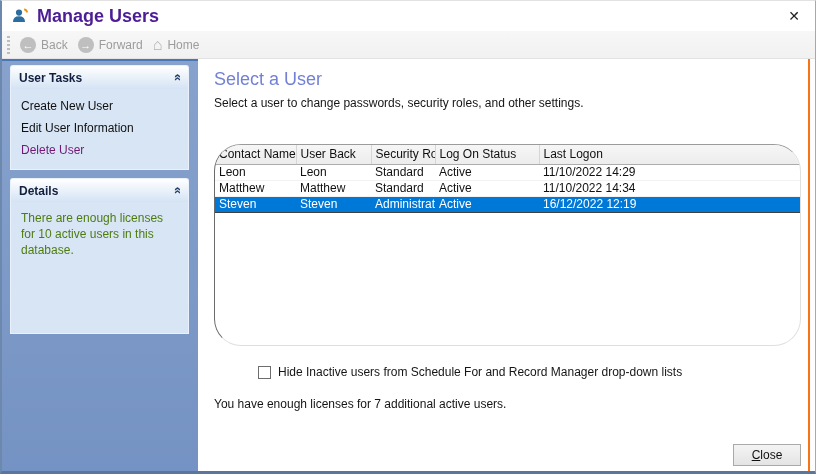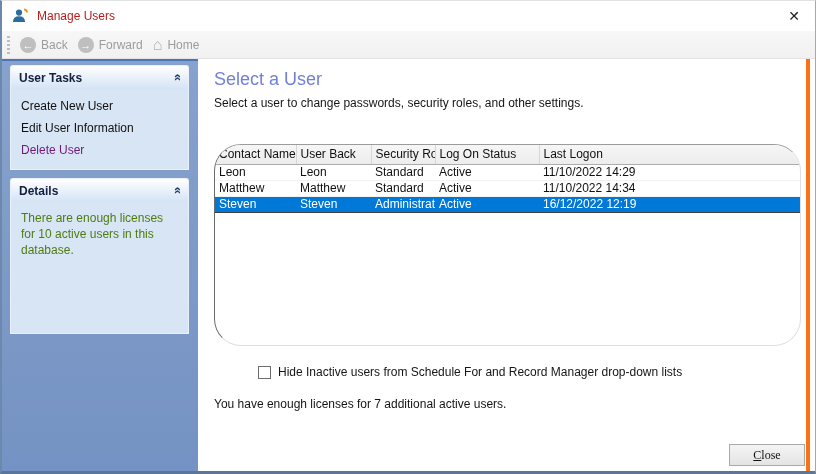--- a/index.html
+++ b/index.html
@@ -9,21 +9,21 @@
   .window{
     position:relative; width:816px; height:474px; background:#fff;
     border-top:1px solid #e2e2e2; border-right:1px solid #a8a8a8;
     border-left:2px solid #6d88ad; border-bottom:3px solid #5c7699;
     overflow:hidden;
   }
 
   
   .titlebar{ height:30px; background:#ffffff; display:flex; align-items:center; padding:0 0 0 10px; }
   .app-icon{ width:18px; height:16px; margin-right:7px; flex:0 0 auto; }
-  .title{ font-size:12px; font-weight:400; color:#b91c1c; }
+  .title{ font-size:18px; font-weight:700; color:#4c1d95; }
   .close-btn{ margin-left:auto; width:42px; height:30px; border:none; background:transparent; font-size:14px; color:#222; cursor:pointer; font-family:inherit; line-height:30px; }
 
   
   .toolbar{ height:28px; background:linear-gradient(#f7f7f7,#f1f1f1); border-bottom:1px solid #e3e3e3; display:flex; align-items:center; padding-left:4px; }
   .gripper{ width:3px; height:18px; margin:0 7px 0 1px;
     background:repeating-linear-gradient(to bottom,#bdbdbd 0 2px,transparent 2px 4px); }
   .tb-btn{ display:flex; align-items:center; gap:5px; padding:0 7px 0 3px; height:24px; color:#9c9c9c; font-size:12px; }
   .nav-circle{ width:16px; height:16px; border-radius:50%; background:#bfbfbf; color:#ffffff; font-size:11px; line-height:16px; text-align:center; font-weight:700; }
   .home-glyph{ font-size:16px; line-height:16px; color:#b3b3b3; font-weight:700; }
 
@@ -38,21 +38,21 @@
     border-radius:3px 3px 0 0; display:flex; align-items:center; justify-content:space-between; padding:0 8px; cursor:pointer; }
   .panel-title{ font-size:12px; font-weight:700; color:#12203f;text-align:right; }
   .chevron{ display:inline-block; transform:rotate(-90deg); font-size:13px; font-weight:700; color:#26406b; }
   .panel-body{ background:#d8e5f5; border:1px solid #e9f1fa; border-top:none; padding:6px 0 8px 8px; }
   .task-item{ font-size:12px; color:#101010; padding:4px 0 4px 2px; cursor:pointer; }
   .task-item.disabled{ color:#701a75; cursor:default; }
   .details-body{ min-height:132px; }
   .details-text{ font-size:12px; color:#4d7c0f; line-height:16px; padding:2px 10px 0 2px; }
 
   
-  .main{ position:relative; flex:1; background:#fff; border-right:4px solid #f97316; }
+  .main{ position:relative; flex:1; background:#fff; border-right:2px solid #f97316; }
   .right-strip{ width:5px; flex:0 0 auto; background:#fdfdfd; }
 
   .heading{ position:absolute; left:16px; top:10px; font-size:18px; color:#7280d6; }
   .subheading{ position:absolute; left:16px; top:37px; font-size:12px; color:#151515; }
 
   .listview{ position:absolute; left:16px; top:85px; width:587px; height:202px; background:#fff;
     border-top:1px solid #9b9b9b; border-left:1px solid #6b6b6b; border-right:1px solid #dfdfdf; border-bottom:1px solid #dfdfdf;
     overflow:hidden;border-radius:27px; }
   .listview table{ width:100%; border-collapse:collapse; table-layout:fixed; font-size:12px; }
   .listview th{ height:19px; text-align:left; font-weight:400; color:#101010; padding:0 4px;
@@ -61,21 +61,21 @@
   .listview td{ height:16px; padding:0 4px; color:#101010; border-bottom:1px solid #f2f2f2;
     white-space:nowrap; overflow:hidden; cursor:default; }
   .listview tr.selected td{ background:#0078d7; color:#ffffff; border-bottom:1px solid #3f3f3f; }
 
   .checkbox-row{ position:absolute; left:16px; top:306px; display:flex; align-items:center; gap:7px;margin-left:44px; }
   .checkbox{ width:13px; height:13px; background:#fff; border:1px solid #6d6d6d; display:inline-block; cursor:pointer; flex:0 0 auto; }
   .cb-label{ font-size:12px; color:#151515; }
 
   .license-note{ position:absolute; left:16px; top:338px; font-size:12px; color:#151515; }
 
-  .close-button{ position:absolute; right:1px; bottom:6px; width:76px; height:22px; font-family:Liberation Serif, serif;
+  .close-button{ position:absolute; right:7px; bottom:6px; width:68px; height:22px; font-family:Liberation Sans, sans-serif;
     font-size:12px; color:#111; background:linear-gradient(#f4f4f4,#e4e4e4); border:1px solid #a9a9a9; cursor:pointer; }
   .close-button .mn{ text-decoration:underline; }
 </style>
 </head>
 <body>
 
 <div class="window">
 
   <div class="titlebar">
     <svg class="app-icon" viewBox="0 0 18 16">

